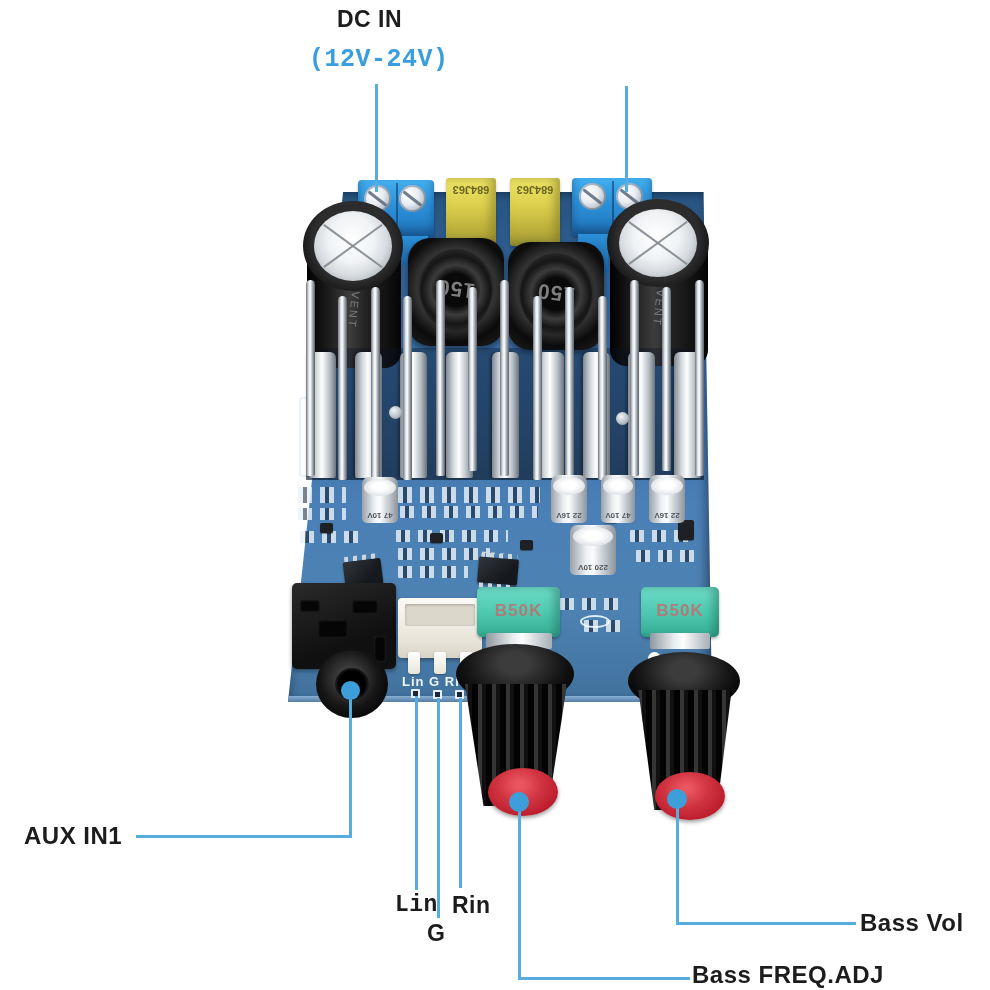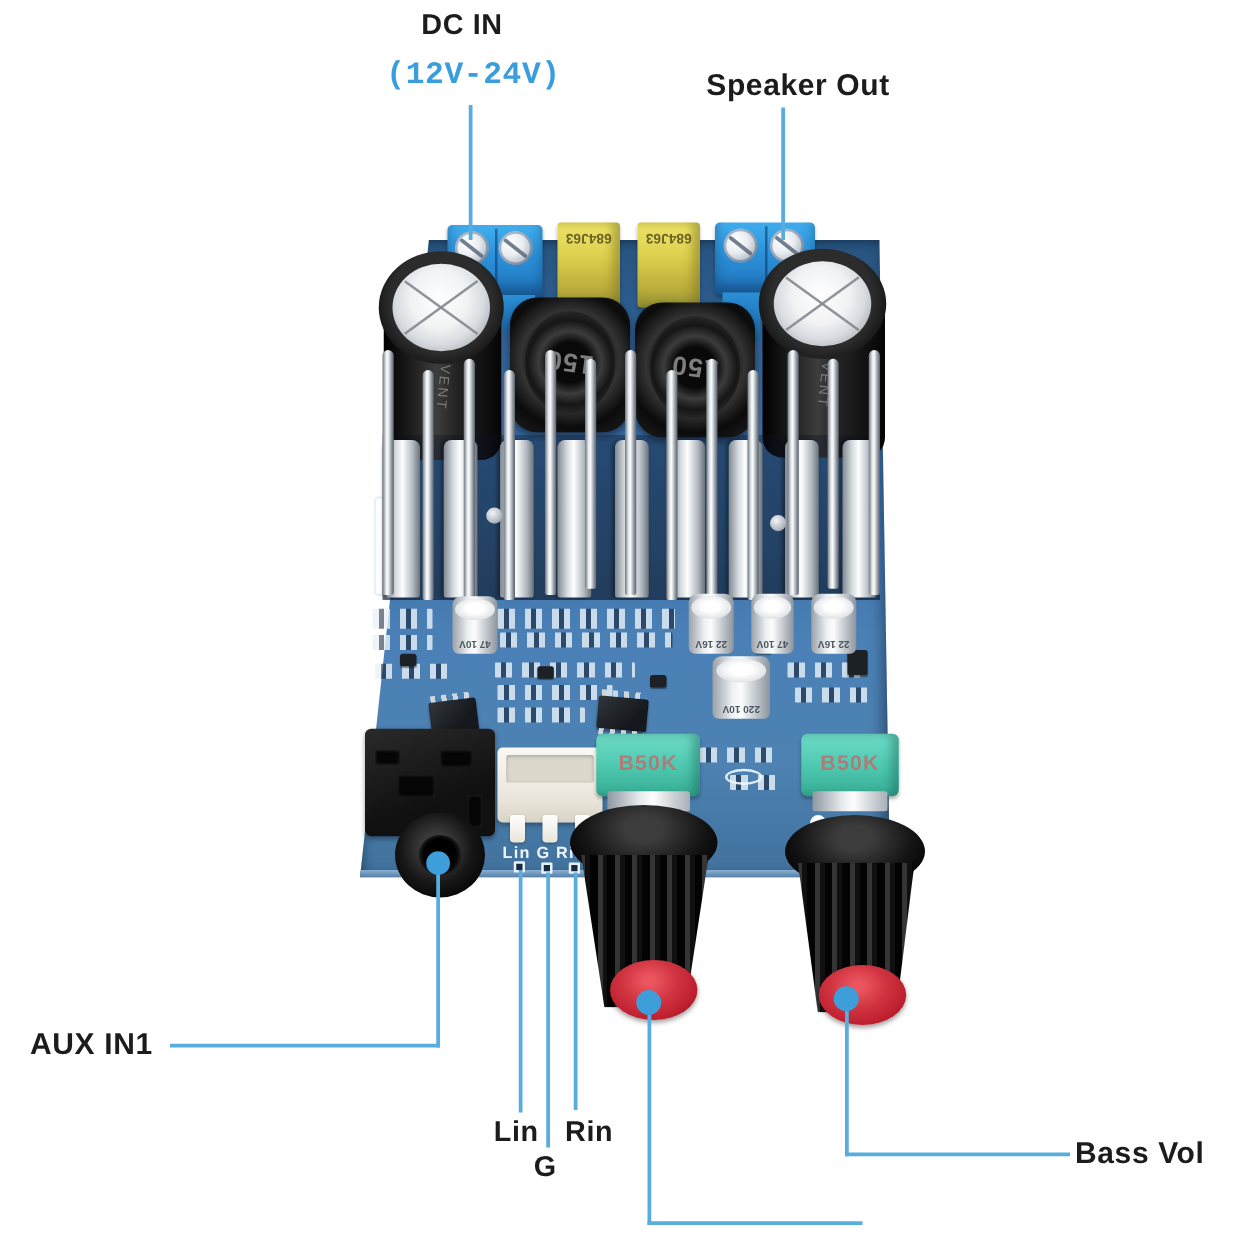--- a/index.html
+++ b/index.html
@@ -301,20 +301,20 @@
   <div class="lead v" style="left:676px; top:799px; height:126px;"></div>
   <div class="lead h" style="left:676px; top:922px; width:180px;"></div>
   <div class="dot" style="left:667px; top:789px; width:20px; height:20px;"></div>
 
   <div class="lead v" style="left:518px; top:802px; height:178px;"></div>
   <div class="lead h" style="left:518px; top:977px; width:172px;"></div>
   <div class="dot" style="left:509px; top:792px; width:20px; height:20px;"></div>
 
   <div class="lbl" style="left:337px; top:6px; font-size:23px;">DC IN</div>
   <div class="lbl blue" style="left:309px; top:45px; font-size:25px;">(12V-24V)</div>
-  <div class="lbl" style="left:565px; top:55px; font-size:24px;">Speaker Out</div>
   <div class="lbl" style="left:24px; top:822px; font-size:24px;">AUX IN1</div>
-  <div class="lbl" style="left:395px; top:892px; font-size:23px;">Lin</div>
+  <div class="lbl" style="left:395px; top:892px; font-size:23px;font-family:Liberation Mono, monospace;">Lin</div>
   <div class="lbl" style="left:427px; top:920px; font-size:23px;">G</div>
   <div class="lbl" style="left:452px; top:892px; font-size:23px;">Rin</div>
   <div class="lbl" style="left:860px; top:909px; font-size:24px;">Bass Vol</div>
+  <div class="lbl" style="left:692px; top:961px; font-size:24px;">Bass FREQ.ADJ</div>
 
 </div>
 
 </body></html>

